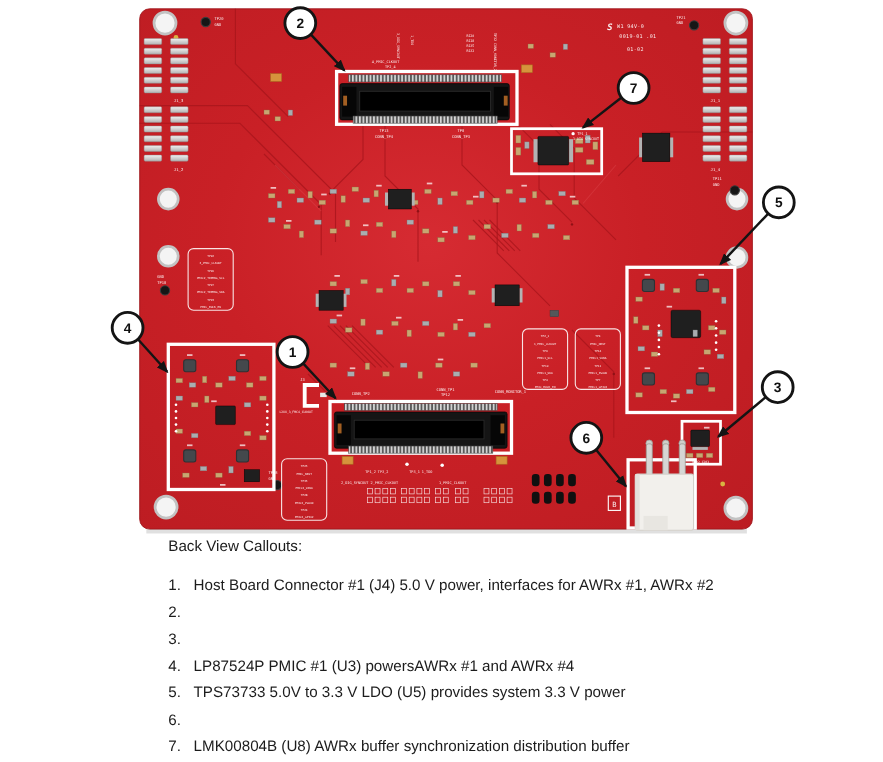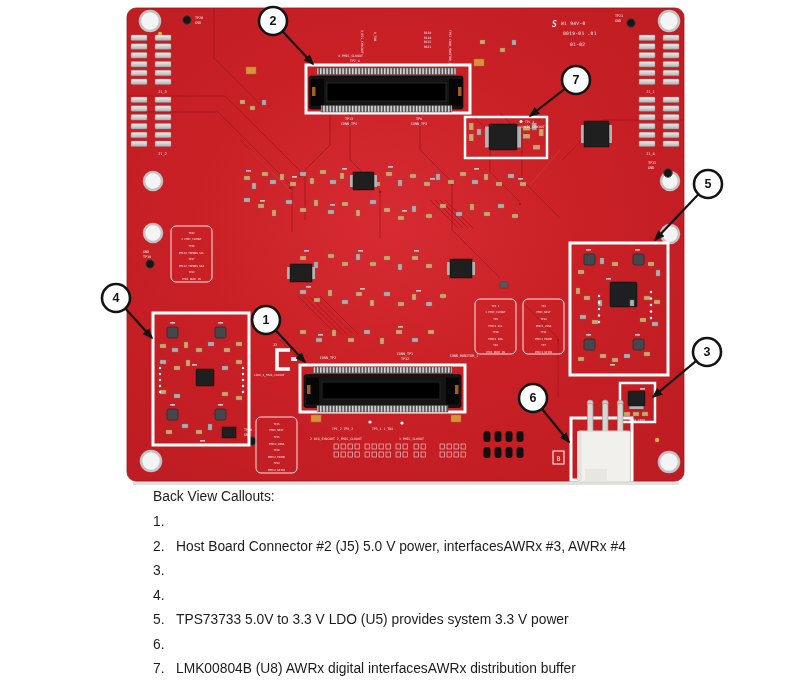--- a/index.html
+++ b/index.html
@@ -20,21 +20,21 @@
   .trace{stroke:#a8151b;stroke-width:1;fill:none;opacity:.8;}
   .trace-lt{stroke:#d84046;stroke-width:1;fill:none;opacity:.55;}
   .hl{fill:none;stroke:#ffffff;}
   .silkbox{fill:none;stroke:#ffffff;stroke-width:1;opacity:.88;}
   .chip{fill:#1f1f1f;stroke:#000;stroke-width:.4;}
   .pins{fill:#b3b3b3;}
   .ind{fill:#44484c;stroke:#2e3134;stroke-width:1;}
   .arrow{stroke:#141414;stroke-width:2.2;fill:none;}
   
   .caption{position:absolute;left:153px;top:486px;width:648px;color:#1c1c1c;}
-  .cap-title{font-size:13.8px;line-height:21px;margin:0 0 3px 0;}
+  .cap-title{font-size:13.8px;line-height:21px;margin:0 0 13px 0;}
   .cap-row{display:flex;font-size:13.8px;line-height:24.5px;}
   .cap-num{width:23px;flex:none;}
 </style>
 </head>
 <body>
 
 <div class="stage">
 
 <svg class="pcb-svg" width="803" height="490" viewBox="0 0 803 490">
   <defs>
@@ -608,37 +608,38 @@
     <line class="arrow" x1="565" y1="88.6" x2="530" y2="116" marker-end="url(#arrowHead)"></line>
     <circle cx="576" cy="80" r="14" fill="#fff" stroke="#141414" stroke-width="2.6"></circle>
     <text class="callout-num mid" x="576" y="84.4">7</text>
   </g>
 </svg>
 
 <div class="caption">
   <p class="cap-title">Back View Callouts:</p>
   <div class="cap-row">
     <span class="cap-num">1.</span>
+    <span>Host Board Connector #1 (J4) 5.0 V power, interfaces for AWRx #1, AWRx #2</span>
   </div>
   <div class="cap-row">
     <span class="cap-num">2.</span>
-    <span>Host Board Connector #2 (J5) 5.0 V power, interfacesAWRx #3, AWRx #4</span>
   </div>
   <div class="cap-row">
     <span class="cap-num">3.</span>
   </div>
   <div class="cap-row">
     <span class="cap-num">4.</span>
+    <span>LP87524P PMIC #1 (U3) powersAWRx #1 and AWRx #4</span>
   </div>
   <div class="cap-row">
     <span class="cap-num">5.</span>
     <span>TPS73733 5.0V to 3.3 V LDO (U5) provides system 3.3 V power</span>
   </div>
   <div class="cap-row">
     <span class="cap-num">6.</span>
   </div>
   <div class="cap-row">
     <span class="cap-num">7.</span>
-    <span>LMK00804B (U8) AWRx digital interfacesAWRx distribution buffer</span>
+    <span>LMK00804B (U8) AWRx buffer synchronization distribution buffer</span>
   </div>
 </div>
 
 </div>
 
 </body></html>

